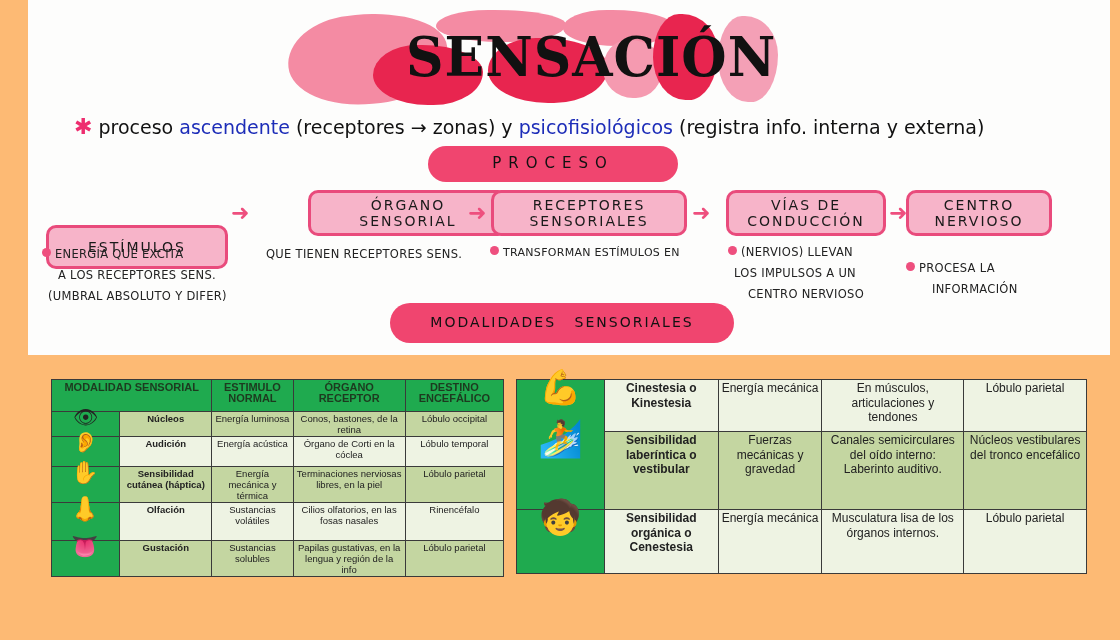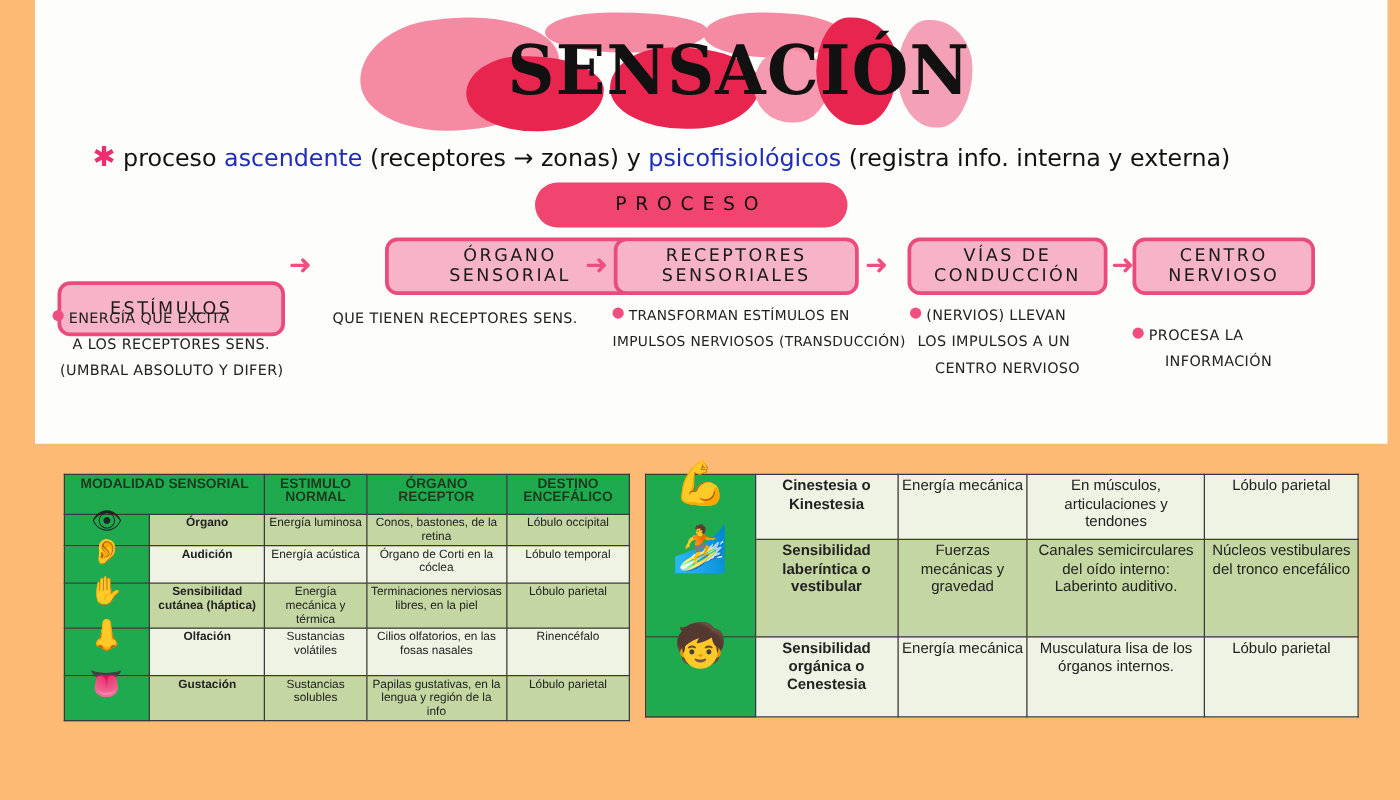--- a/index.html
+++ b/index.html
@@ -85,32 +85,34 @@
     <div class="note" style="left:14px;top:244px;">
       <div><span class="dot"></span><span>ENERGÍA QUE EXCITA</span></div>
       <div style="padding-left:16px;">A LOS RECEPTORES SENS.</div>
       <div style="padding-left:6px;">(UMBRAL ABSOLUTO Y DIFER)</div>
     </div>
     <div class="note" style="left:238px;top:244px;">
       <div>QUE TIENEN RECEPTORES SENS.</div>
     </div>
     <div class="note" style="left:462px;top:242px;font-size:11px;">
       <div><span class="dot"></span><span>TRANSFORMAN ESTÍMULOS EN</span></div>
-      <div>IMPULSOS NERVIOSOS (TRANSDUCCIÓN)</div>
     </div>
     <div class="note" style="left:700px;top:242px;">
       <div><span class="dot"></span><span>(NERVIOS) LLEVAN</span></div>
       <div style="padding-left:6px;">LOS IMPULSOS A UN</div>
       <div style="padding-left:20px;">CENTRO NERVIOSO</div>
     </div>
     <div class="note" style="left:878px;top:258px;">
       <div><span class="dot"></span><span>PROCESA LA</span></div>
       <div style="padding-left:26px;">INFORMACIÓN</div>
     </div>
 
+    <div class="marker" style="left:362px;top:303px;width:344px;height:40px;border-radius:24px;">
+      <div class="marker-label" style="top:11px;font-size:14px;letter-spacing:2px;word-spacing:12px;">MODALIDADES SENSORIALES</div>
+    </div>
   </div>
 
   <table class="t1" style="left:51px;top:379px;width:453px;">
     <colgroup>
         <col style="width:68px">
         <col style="width:92px">
         <col style="width:81px">
         <col style="width:112px">
         <col style="width:98px">
       </colgroup>
@@ -118,21 +120,21 @@
         <tr>
       <th colspan="2" style="height:27px;">MODALIDAD SENSORIAL</th>
       <th>ESTIMULO NORMAL</th>
       <th>ÓRGANO RECEPTOR</th>
       <th>DESTINO ENCEFÁLICO</th>
     </tr>
     <tr class="rowA" style="height:25px;">
       <td class="icon-cell">
             <div class="ico" style="font-size:20px;">👁</div>
           </td>
-      <td class="c name">Órgano</td>
+      <td class="c name">Núcleos</td>
       <td class="c">Energía luminosa</td>
       <td class="c">Conos, bastones, de la retina</td>
       <td class="c">Lóbulo occipital</td>
     </tr>
     <tr class="rowB" style="height:30px;">
       <td class="icon-cell">
             <div class="ico" style="font-size:20px;">👂</div>
           </td>
       <td class="c name">Audición</td>
       <td class="c">Energía acústica</td>

